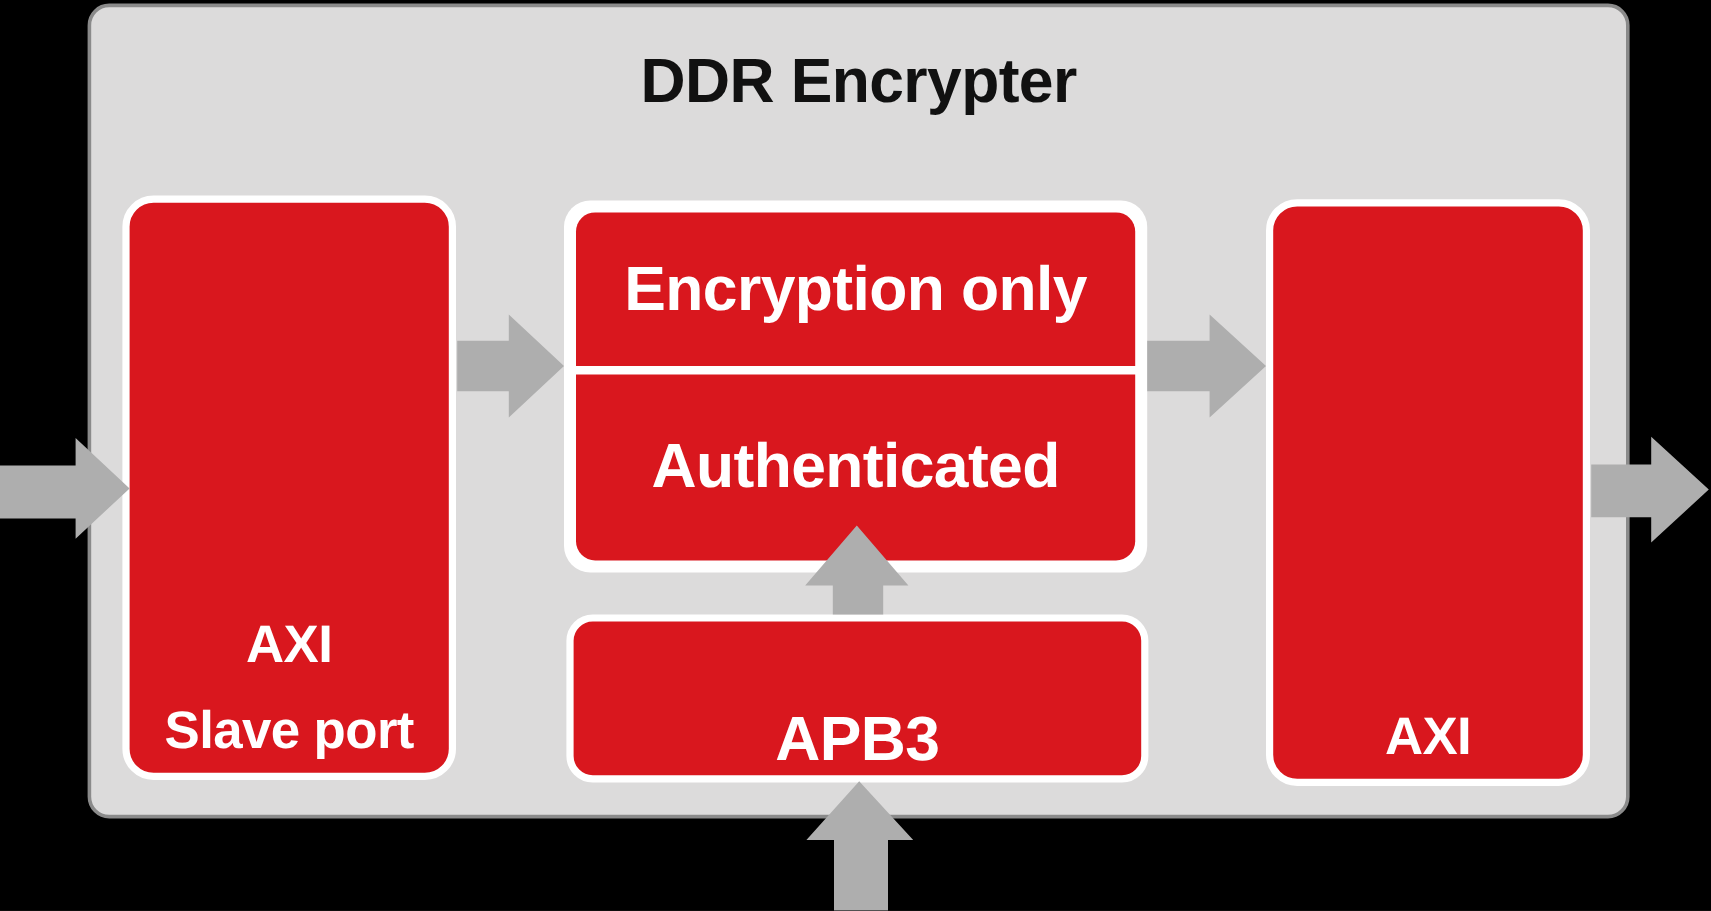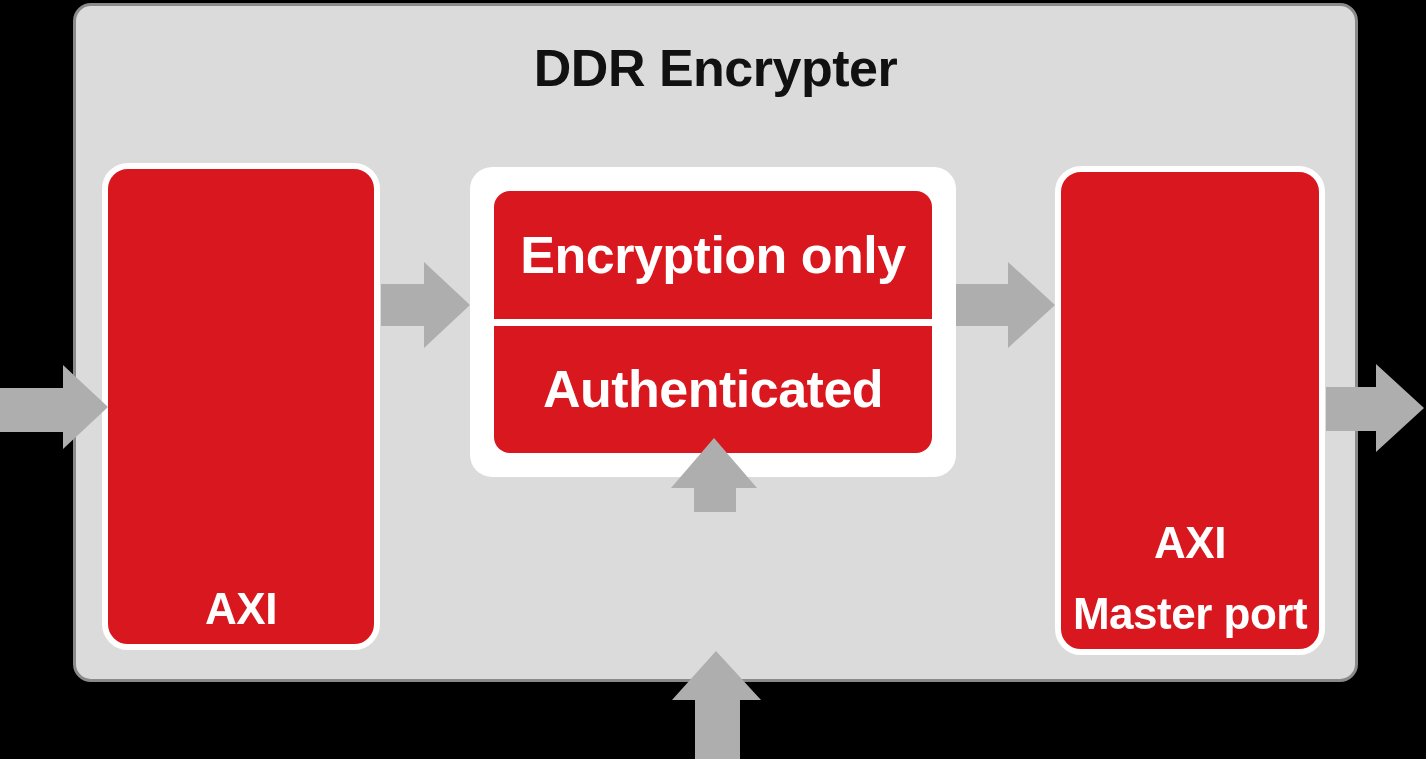--- a/index.html
+++ b/index.html
@@ -73,21 +73,21 @@
   }
   .center-stack{
     position:absolute;
     left:470px; top:167px;
     width:486px; height:310px;
     box-sizing:border-box;
     background:var(--block-border-white);
     border-radius:22px;
     display:flex;
     flex-direction:column;
-    padding:24px;
+    padding:10px;
   }
   .center-cell{
     background:var(--block-red);
     color:var(--label-white);
     font-weight:700;
     text-align:center;
     letter-spacing:-0.5px;
     display:flex;
     flex-direction:column;
     align-items:center;
@@ -123,35 +123,38 @@
 <body>
 
 <div class="canvas">
 
   <div class="panel"></div>
 
   <div class="diagram-title">DDR Encrypter</div>
 
   <div class="block block-axi-slave">
     <span>AXI</span>
+    <span>Slave port</span>
   </div>
 
   <div class="center-stack">
     <div class="center-cell cell-encryption-only">
       <span>Encryption only</span>
     </div>
     <div class="center-cell cell-authenticated">
       <span>Authenticated</span>
     </div>
   </div>
 
+  <div class="block block-apb3">
+    <span>APB3</span>
+  </div>
 
   <div class="block block-axi-master">
     <span>AXI</span>
-    <span>Master port</span>
   </div>
 
   <svg class="arrow-layer" viewBox="0 0 1426 759">
     <polygon class="arrow" points="0,388 63,388 63,365 108,407 63,449 63,432 0,432"></polygon>
     <polygon class="arrow" points="381,284 424,284 424,262 470,305 424,348 424,326 381,326"></polygon>
     <polygon class="arrow" points="956,284 1008,284 1008,262 1055,305 1008,348 1008,326 956,326"></polygon>
     <polygon class="arrow" points="1326,387 1376,387 1376,364 1424,408 1376,452 1376,431 1326,431"></polygon>
     <polygon class="arrow" points="694,512 694,488 671,488 714,438 757,488 736,488 736,512"></polygon>
     <polygon class="arrow" points="695,759 695,700 672,700 716,651 761,700 740,700 740,759"></polygon>
   </svg>

